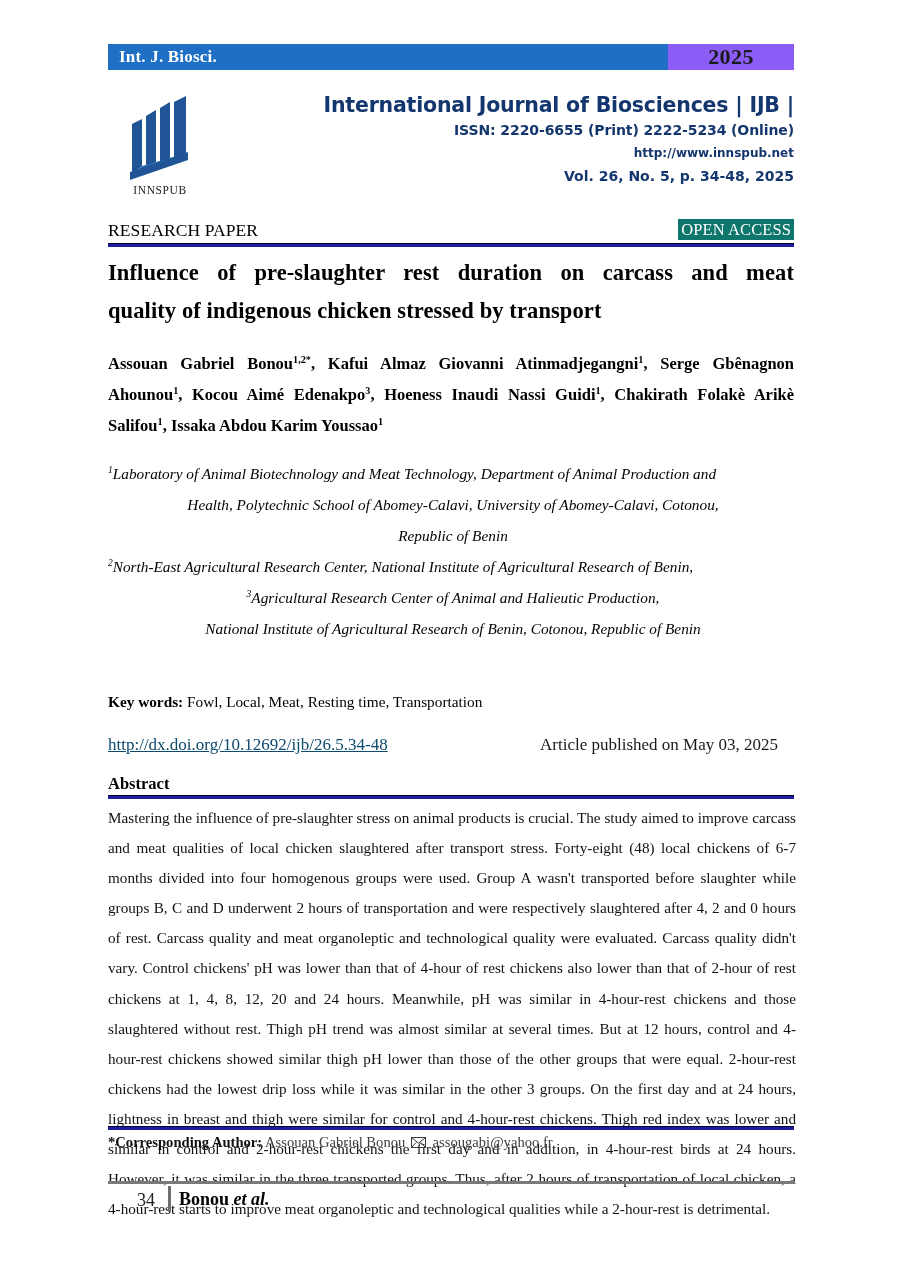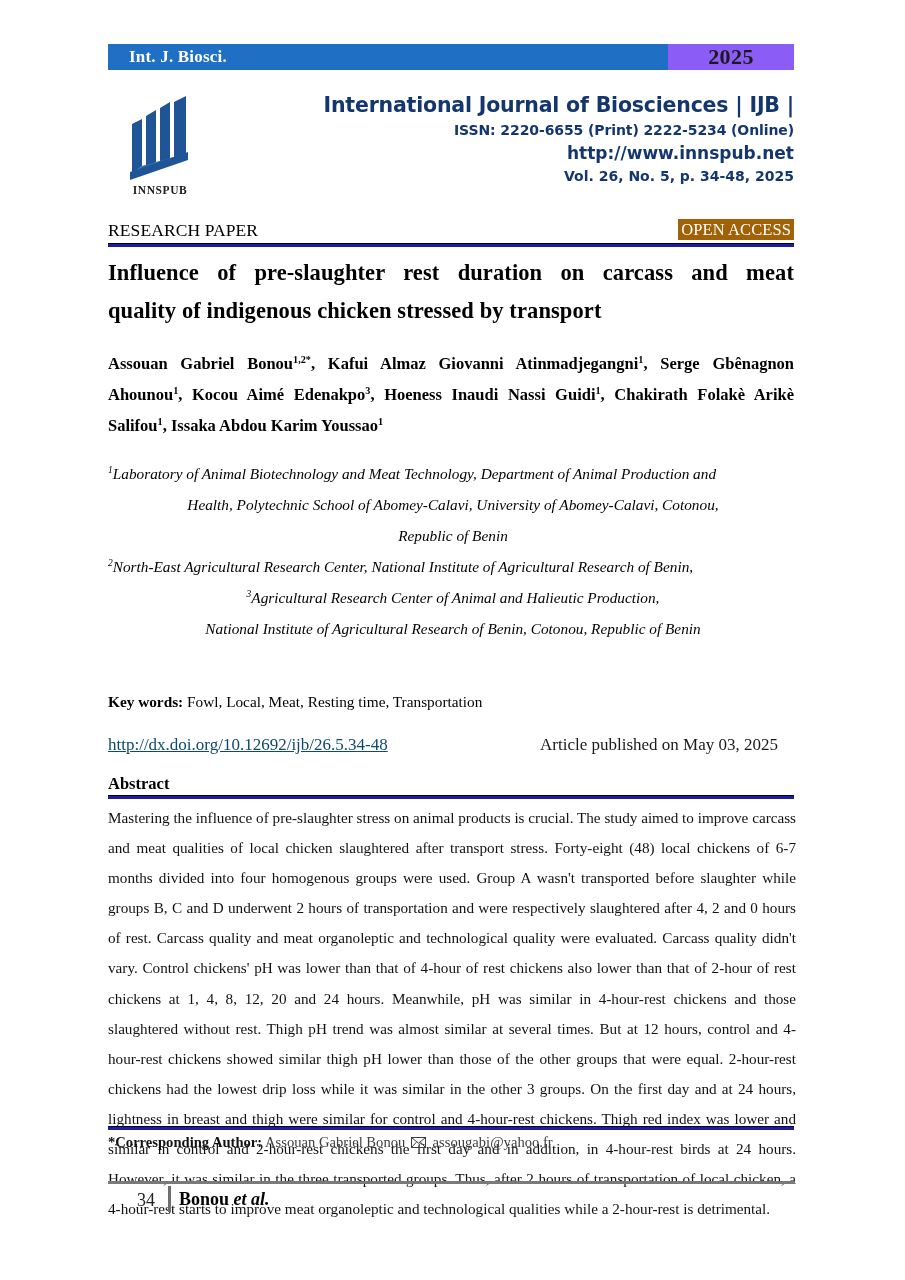--- a/index.html
+++ b/index.html
@@ -33,21 +33,21 @@
     height: 26px;
     display: flex;
   }
   .runhead-left {
     flex: 0 0 560px;
     background: #1F6FC4;
     color: #ffffff;
     font-weight: bold;
     font-size: 17px;
     line-height: 26px;
-    padding-left: 21px;
+    padding-left: 11px;
     letter-spacing: 0.2px;
     box-sizing: border-box;
     white-space: nowrap;
   }
   .runhead-right {
     flex: 1 1 auto;
     background: #8b5cf6;
     color: #1a1a1a;
     font-weight: bold;
     font-size: 22px;
@@ -75,21 +75,20 @@
   .logo-word {
     position: absolute;
     left: 0;
     top: 90px;
     width: 104px;
     text-align: center;
     font-family: "Liberation Serif", serif;
     font-size: 11.5px;
     letter-spacing: 0.6px;
     color: #1b1b1b;
-    font-weight: bold;
   }
   .journal-block {
     position: absolute;
     right: 0;
     top: 0;
     text-align: right;
     font-family: "DejaVu Sans", sans-serif;
     color: #14366E;
   }
   .journal-title {
@@ -100,21 +99,21 @@
     white-space: nowrap;
   }
   .journal-issn {
     font-size: 14px;
     font-weight: bold;
     line-height: 24px;
     letter-spacing: -0.1px;
     white-space: nowrap;
   }
   .journal-url {
-    font-size: 17px;
+    font-size: 12px;
     font-weight: bold;
     line-height: 23px;
     white-space: nowrap;
   }
   .journal-vol {
     font-size: 14px;
     font-weight: bold;
     line-height: 23px;
     white-space: nowrap;
   }
@@ -134,21 +133,21 @@
     font-family: "Liberation Serif", serif;
     font-size: 17.5px;
     line-height: 22px;
     letter-spacing: 0.1px;
     white-space: nowrap;
   }
   .open-access {
     position: absolute;
     right: 0;
     top: 0;
-    background: #a16207;
+    background: #0f766e;
     color: #ffffff;
     font-family: "Liberation Serif", serif;
     font-size: 16.5px;
     font-weight: normal;
     line-height: 21px;
     padding: 0 3px;
     letter-spacing: 0.1px;
     white-space: nowrap;
   }
   .rule-navy {

